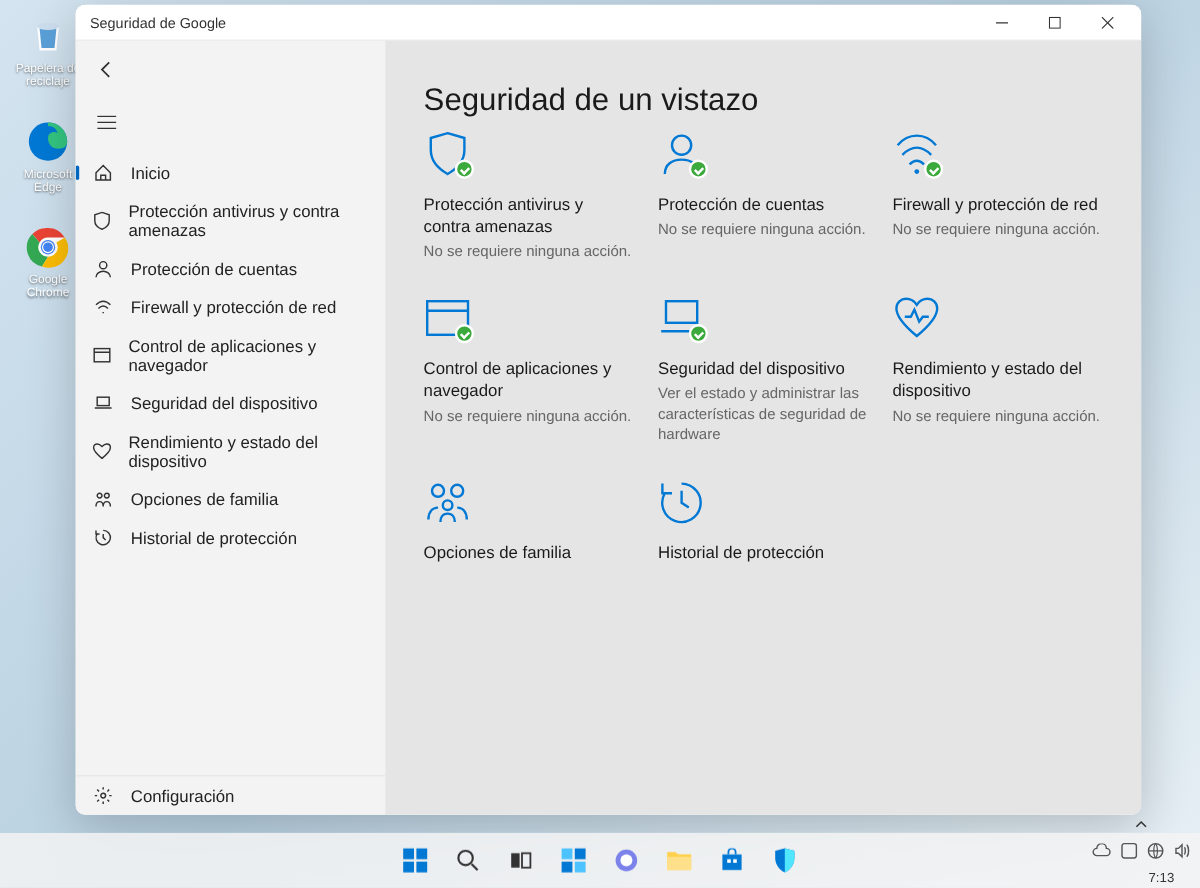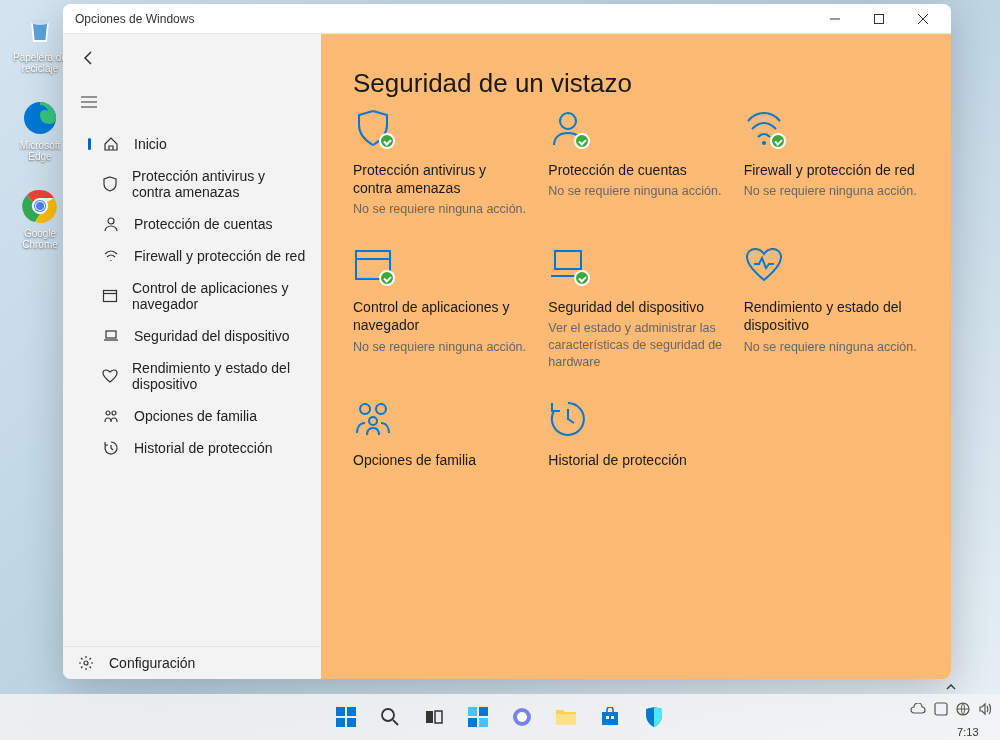--- a/index.html
+++ b/index.html
@@ -13,27 +13,27 @@
 .window { position: absolute; left: 63px; top: 4px; width: 888px; height: 675px; background: #fff; border-radius: 8px; box-shadow: 0 10px 40px rgba(0,0,0,0.2); display: flex; flex-direction: column; overflow: hidden; }
 .titlebar { height: 30px; display: flex; align-items: center; padding: 0 6px 0 12px; background: #fff; border-bottom: 1px solid #e8e8e8; font-size: 12px; color: #333; }
 .titlebar .title { flex: 1; }
 .titlebar .wbtn { width: 44px; height: 28px; display: flex; align-items: center; justify-content: center; cursor: pointer; }
 
 .window-body { flex: 1; display: flex; min-height: 0; }
 
 .sidebar { width: 258px; background: #f3f3f3; display: flex; flex-direction: column; padding-top: 10px; }
 .sb-top { padding: 0 12px 12px; display: flex; flex-direction: column; gap: 16px; }
 .sb-iconbtn { width: 28px; height: 28px; display: flex; align-items: center; justify-content: center; cursor: pointer; color: #333; }
-.sb-items { flex: 1; overflow: auto; padding-left: 25px; }
+.sb-items { flex: 1; overflow: auto; }
 .sb-item { display: flex; align-items: center; gap: 14px; padding: 8px 14px; font-size: 14px; color: #222; cursor: pointer; position: relative; }
 .sb-item.active::before { content: ""; position: absolute; left: 0; top: 10px; bottom: 10px; width: 3px; background: #0067c0; border-radius: 2px; }
 .sb-item .ic { width: 18px; display: flex; justify-content: center; color: #333; }
 .sb-footer { border-top: 1px solid #e5e5e5; }
 
-.main { flex: 1; padding: 34px 32px 20px; overflow: auto; background: #fdba74; }
+.main { flex: 1; padding: 34px 32px 20px; overflow: auto; background: #e5e5e5; }
 .main h1 { font-weight: 400; font-size: 26px; color: #1a1a1a; margin-bottom: 10px; }
 .main .subtitle { font-size: 14px; color: #666; max-width: 420px; margin-bottom: 44px; line-height: 1.4; }
 
 .cards { display: grid; grid-template-columns: repeat(3, 1fr); gap: 28px 20px; }
 .card { cursor: pointer; }
 .card .cico { width: 40px; height: 38px; color: #0078d4; margin-bottom: 14px; position: relative; }
 .card .check { position: absolute; bottom: -2px; right: -2px; width: 16px; height: 16px; background: #3ba93b; border-radius: 50%; border: 2px solid #fff; }
 .card .check::after { content: ""; position: absolute; left: 3px; top: 4px; width: 5px; height: 3px; border-left: 2px solid #fff; border-bottom: 2px solid #fff; transform: rotate(-45deg); }
 .card .ct { font-size: 14px; color: #1a1a1a; margin-bottom: 4px; line-height: 1.3; }
 .card .cd { font-size: 12.5px; color: #666; line-height: 1.35; }
@@ -80,21 +80,21 @@
         <circle cx="18" cy="18" r="6" fill="#4285f4"></circle>
         <circle cx="18" cy="18" r="5" fill="#fff"></circle>
         <circle cx="18" cy="18" r="4" fill="#4285f4"></circle>
       </svg>
   </div>
   <span>Google Chrome</span>
 </div>
 
 <div class="window">
   <div class="titlebar">
-    <span class="title">Opciones de Windows</span>
+    <span class="title">Seguridad de Google</span>
     <div class="wbtn">
         <svg width="10" height="10">
           <line x1="0" y1="5" x2="10" y2="5" stroke="#333" stroke-width="1"></line>
         </svg>
       </div>
     <div class="wbtn">
         <svg width="10" height="10">
           <rect x="0.5" y="0.5" width="9" height="9" fill="none" stroke="#333" stroke-width="1"></rect>
         </svg>
       </div>

